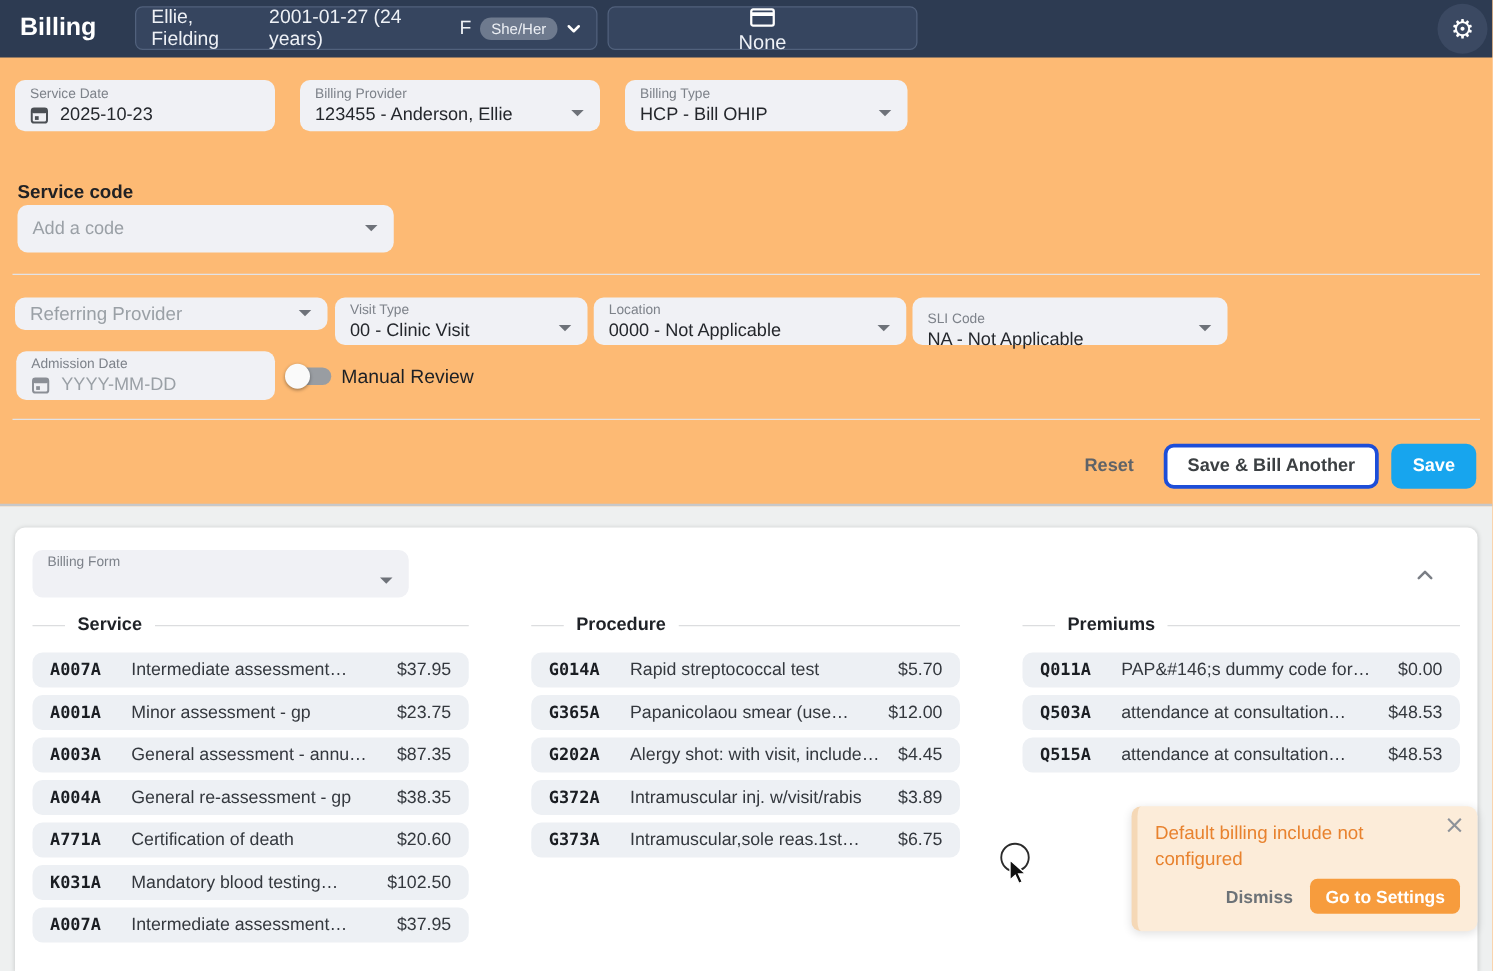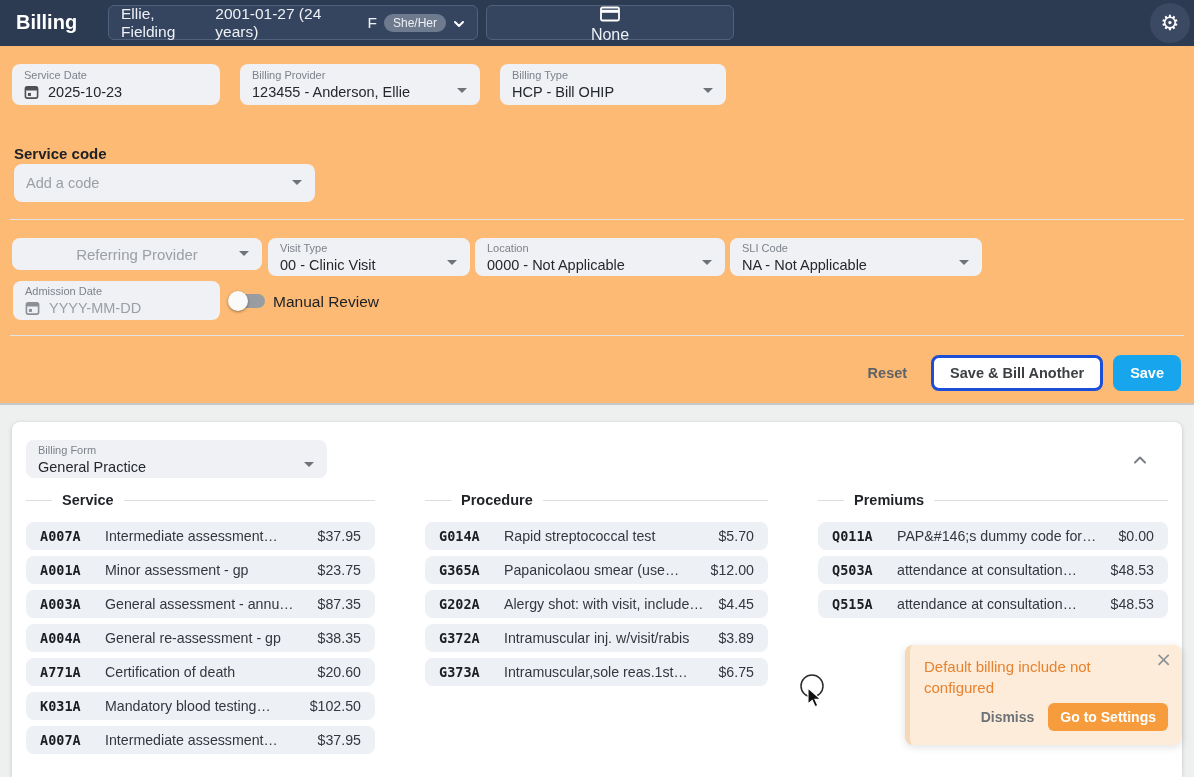--- a/index.html
+++ b/index.html
@@ -157,21 +157,21 @@
 
   <div class="field centered" style="left:14px; top:164px; width:301px; height:38px;">
     <div class="fvalue ph">
         <span>Add a code</span>
       </div>
     <span class="caret mid"></span>
   </div>
 
   <div class="hr" style="top:219px;"></div>
 
-  <div class="field centered" style="left:12px; top:238px; width:250px; height:32px;justify-content:center;">
+  <div class="field centered" style="left:12px; top:238px; width:250px; height:26px;">
     <div class="fvalue ph" style="font-size:15px">
         <span>Referring Provider</span>
       </div>
     <span class="caret mid"></span>
   </div>
 
   <div class="field" style="left:268px; top:238px; width:202px; height:38px; padding-top:3px;">
     <div class="flabel">Visit Type</div>
     <div class="fvalue">
         <span>00 - Clinic Visit</span>
@@ -180,21 +180,21 @@
   </div>
 
   <div class="field" style="left:475px; top:238px; width:250px; height:38px; padding-top:3px;">
     <div class="flabel">Location</div>
     <div class="fvalue">
         <span>0000 - Not Applicable</span>
       </div>
     <span class="caret low"></span>
   </div>
 
-  <div class="field" style="left:730px; top:238px; width:252px; height:38px; padding-top:3px;">
+  <div class="field" style="left:730px; top:238px; width:252px; height:38px; padding-top:10px;">
     <div class="flabel">SLI Code</div>
     <div class="fvalue">
         <span>NA - Not Applicable</span>
       </div>
     <span class="caret low"></span>
   </div>
 
   <div class="field" style="left:13px; top:281px; width:207px; height:39px; padding-top:3px;">
     <div class="flabel">Admission Date</div>
     <div class="fvalue ph">
@@ -222,23 +222,20 @@
     <button class="btn-primary" id="save-btn" style="background: rgb(23, 165, 238);">Save</button>
   </div>
 
   <div class="page-under"></div>
   <div class="gray-band"></div>
 
   <div class="card">
 
     <div class="field" style="left:14px; top:18px; width:301px; height:38px; padding-top:3px;">
       <div class="flabel">Billing Form</div>
-      <div class="fvalue">
-          <span>General Practice</span>
-        </div>
       <span class="caret low"></span>
     </div>
 
     <div class="collapse-btn">
       <span style="display:flex">
         <svg width="14" height="8" viewBox="0 0 14 8">
             <polyline points="2,6.5 7,1.5 12,6.5" fill="none" stroke="#7a7e85" stroke-width="2" stroke-linecap="round" stroke-linejoin="round"></polyline>
           </svg>
       </span>
     </div>

